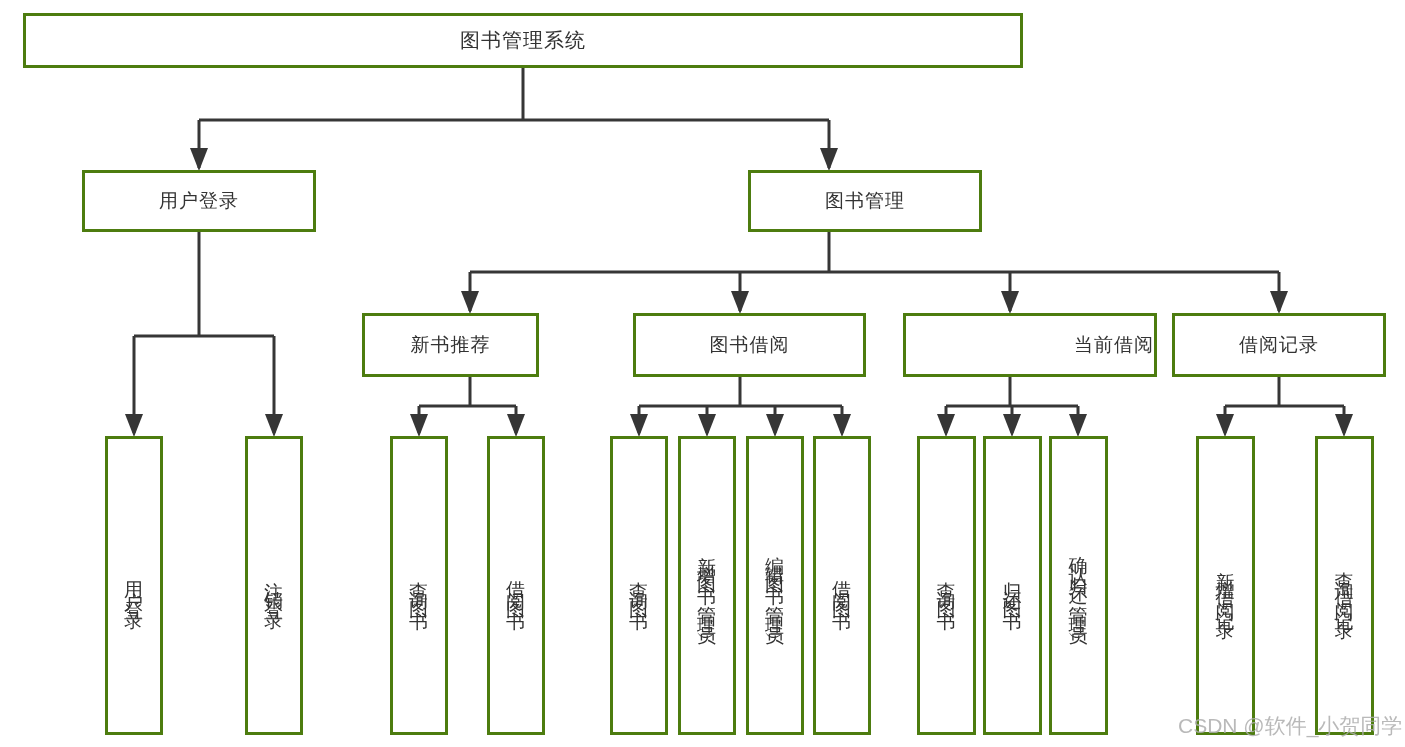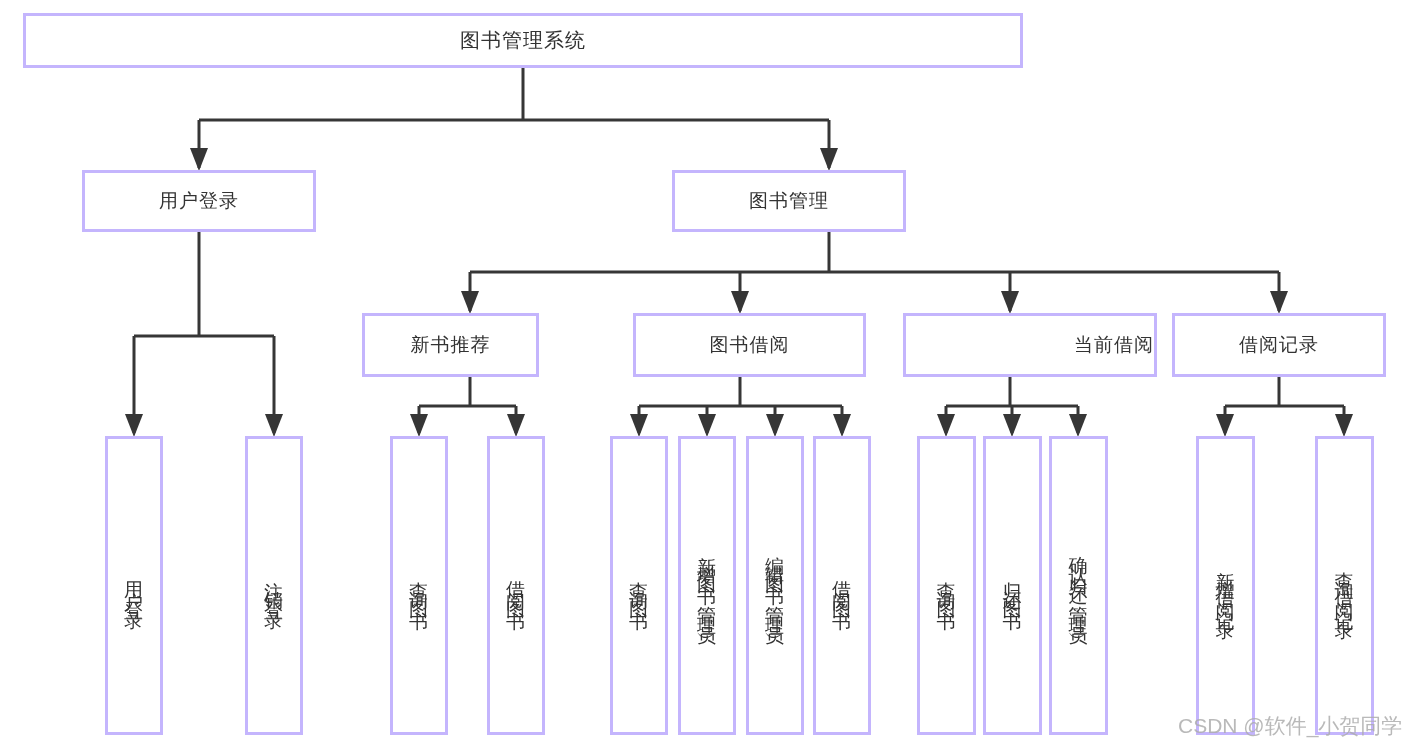--- a/index.html
+++ b/index.html
@@ -17,21 +17,21 @@
   }
   #wires {
     position: absolute;
     left: 0; top: 0;
     z-index: 1;
   }
   .node {
     position: absolute;
     box-sizing: border-box;
     background: #ffffff;
-    border: 3px solid #c4b5fd;
+    border: 3px solid #4d7c0f;
     color: #333333;
     display: flex;
     align-items: center;
     justify-content: center;
     z-index: 2;
   }
   .node.h span {
     font-size: 19px;
     letter-spacing: 1px;
     white-space: nowrap;
@@ -122,21 +122,21 @@
     </g>
   </svg>
 
   <div class="node h title" style="left:23px; top:13px; width:1000px; height:55px;">
     <span>图书管理系统</span>
   </div>
 
   <div class="node h lvl2" style="left:82px; width:234px;">
     <span>用户登录</span>
   </div>
-  <div class="node h lvl2" style="left:672px; width:234px;">
+  <div class="node h lvl2" style="left:748px; width:234px;">
     <span>图书管理</span>
   </div>
 
   <div class="node h lvl3" style="left:362px; width:177px;text-align:right;">
     <span>新书推荐</span>
   </div>
   <div class="node h lvl3" style="left:633px; width:233px;">
     <span>图书借阅</span>
   </div>
   <div class="node h lvl3" style="left:903px; width:254px;justify-content:flex-end;">

